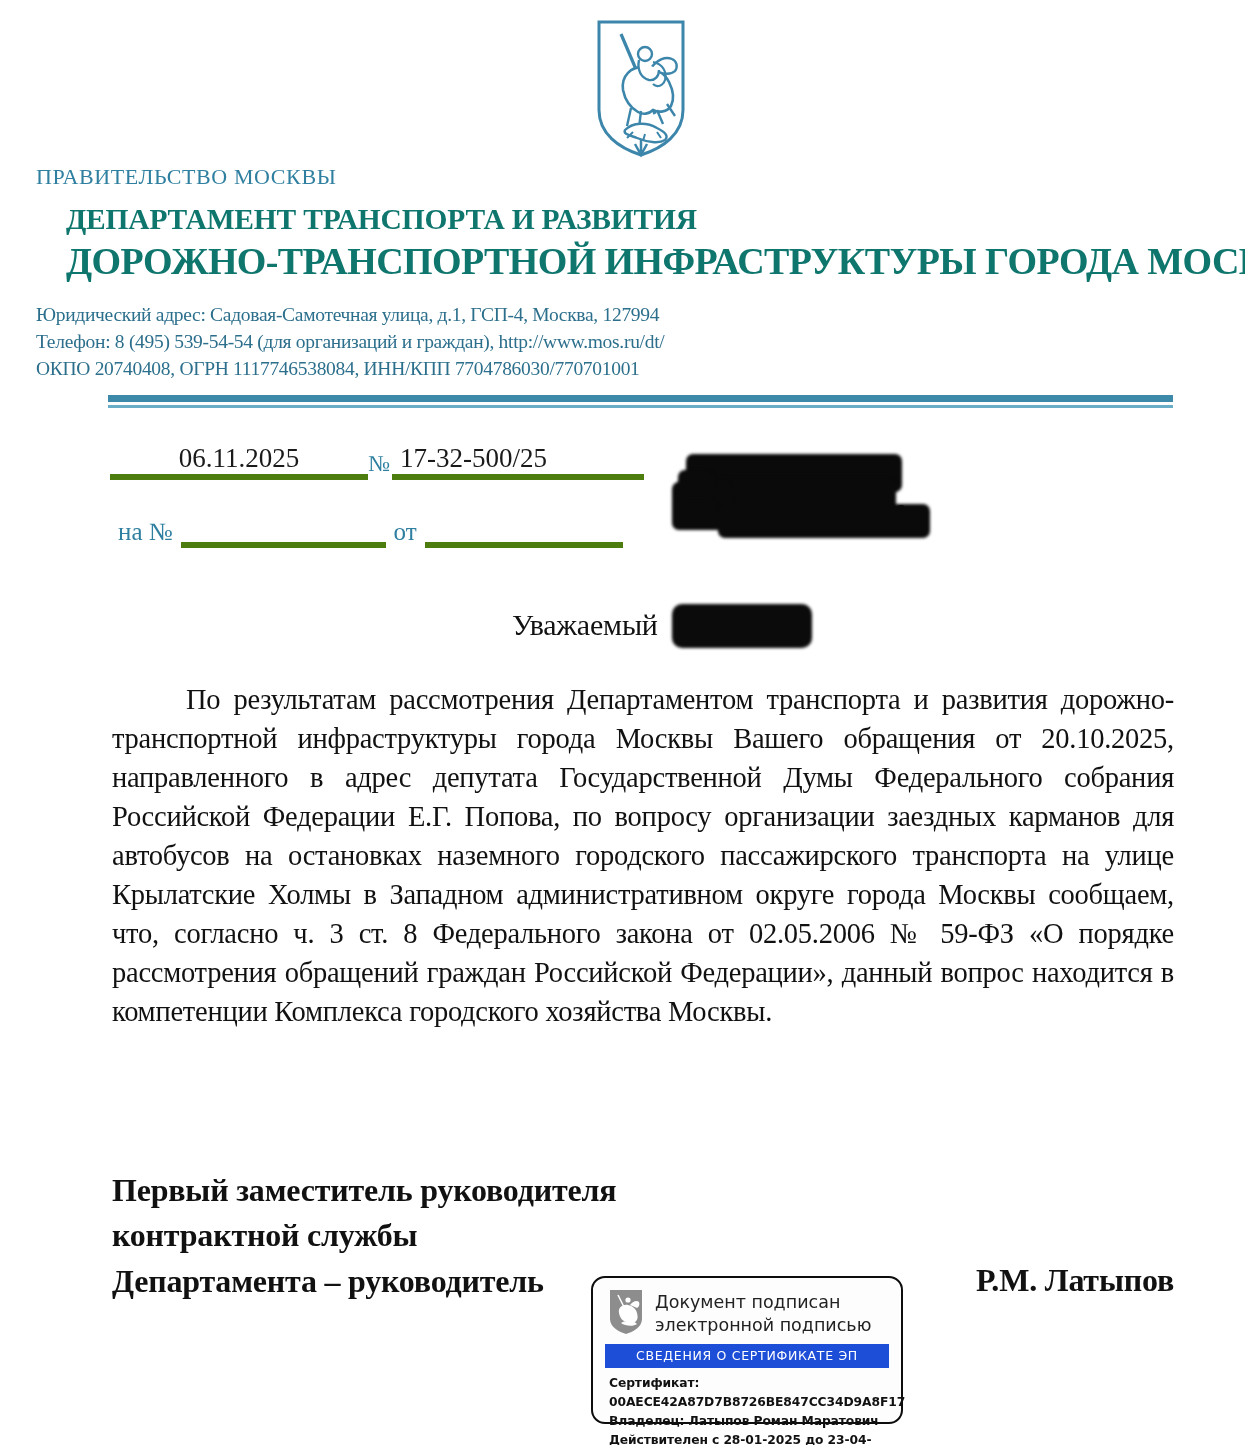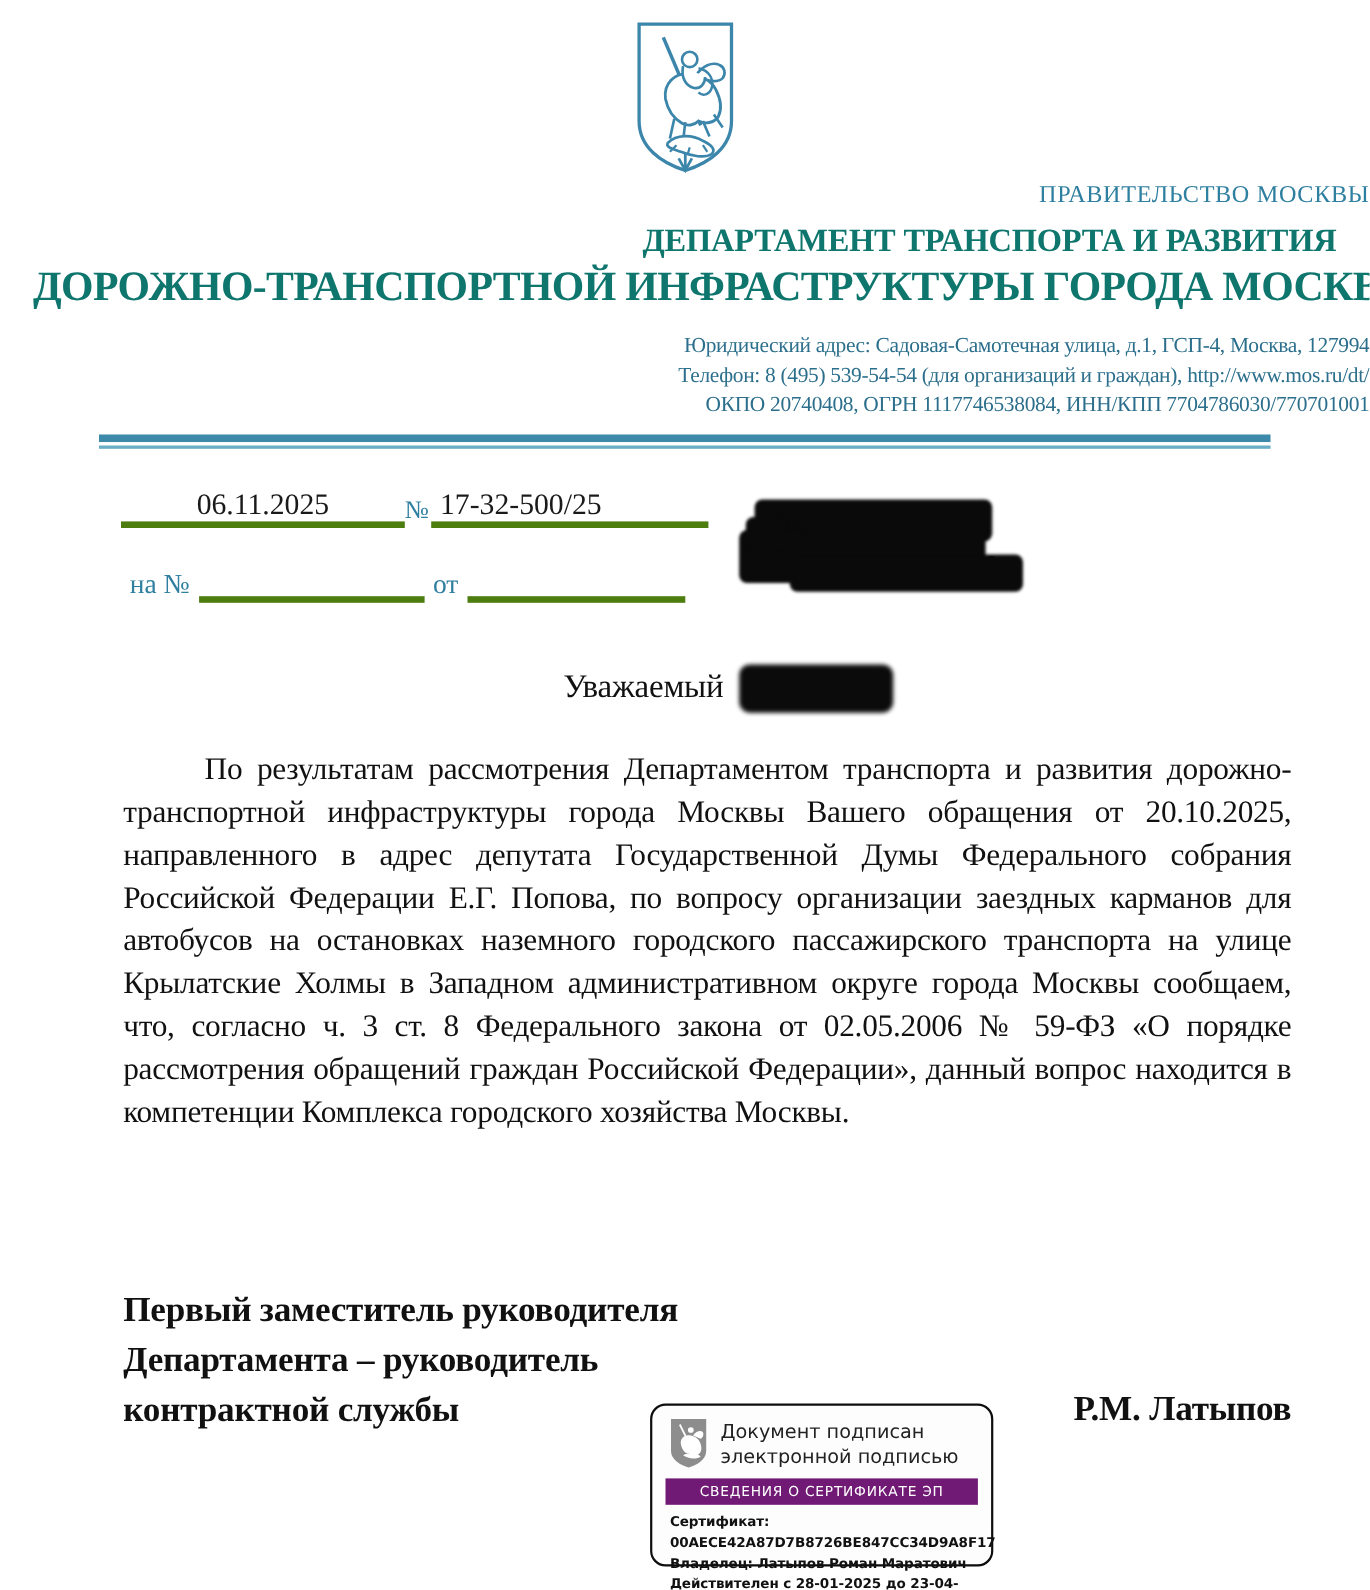--- a/index.html
+++ b/index.html
@@ -13,21 +13,22 @@
     height: 1445px;
     position: relative;
     overflow: hidden;
     font-family: "Liberation Serif", "DejaVu Serif", serif;
     color: #111111;
   }
 
   
   .letterhead {
     padding-top: 18px;
-    text-align: right;
+    text-align: left;
+    padding-left: 36px;
   }
   .emblem {
     width: 96px;
     height: 140px;
     margin: 0 auto 6px auto;
     display: block;
   }
   .gov-line {
     font-size: 22px;
     letter-spacing: 0.6px;
@@ -209,21 +210,21 @@
   }
   .stamp-emblem { width: 34px; height: 46px; flex: 0 0 34px; }
   .stamp-head {
     font-size: 17.5px;
     line-height: 1.3;
     color: #222222;
     padding-top: 2px;
   }
   .stamp-banner {
     margin-top: 7px;
-    background: #701a75;
+    background: #1d4ed8;
     color: #ffffff;
     text-align: center;
     font-size: 12.5px;
     letter-spacing: 0.7px;
     padding: 4px 0 5px 0;
     font-weight: normal;
   }
   .stamp-lines {
     margin-top: 6px;
     padding-left: 4px;
@@ -308,22 +309,22 @@
 <div class="greeting">Уважаемый</div>
 <div class="redact-name"></div>
 
 <div class="body-text">
   <p>По результатам рассмотрения Департаментом транспорта и развития дорожно-транспортной инфраструктуры города Москвы Вашего обращения от 20.10.2025, направленного в адрес депутата Государственной Думы Федерального собрания Российской Федерации Е.Г. Попова, по вопросу организации заездных карманов для автобусов на остановках наземного городского пассажирского транспорта на улице Крылатские Холмы в Западном административном округе города Москвы сообщаем, что, согласно ч. 3 ст. 8 Федерального закона от 02.05.2006 № 59-ФЗ «О порядке рассмотрения обращений граждан Российской Федерации», данный вопрос находится в компетенции Комплекса городского хозяйства Москвы.</p>
 </div>
 
 <div class="signature">
   <div>
     <div>Первый заместитель руководителя</div>
+    <div>контрактной службы</div>
     <div>Департамента – руководитель</div>
-    <div>контрактной службы</div>
   </div>
   <div class="sig-name">Р.М. Латыпов</div>
 </div>
 
 <div class="stamp">
   <div class="stamp-top">
     <svg class="stamp-emblem" viewBox="0 0 34 46" aria-hidden="true">
       <path d="M1 1 H33 V30 C33 38 24 43 17 45 C10 43 1 38 1 30 Z" fill="#8d8d8d"></path>
       <line x1="9" y1="6" x2="22" y2="32" stroke="#ffffff" stroke-width="1.6"></line>
       <path d="M10 24 C9 19 13 15 19 16 C24 17 27 20 28 24 C29 28 29 31 26 33

